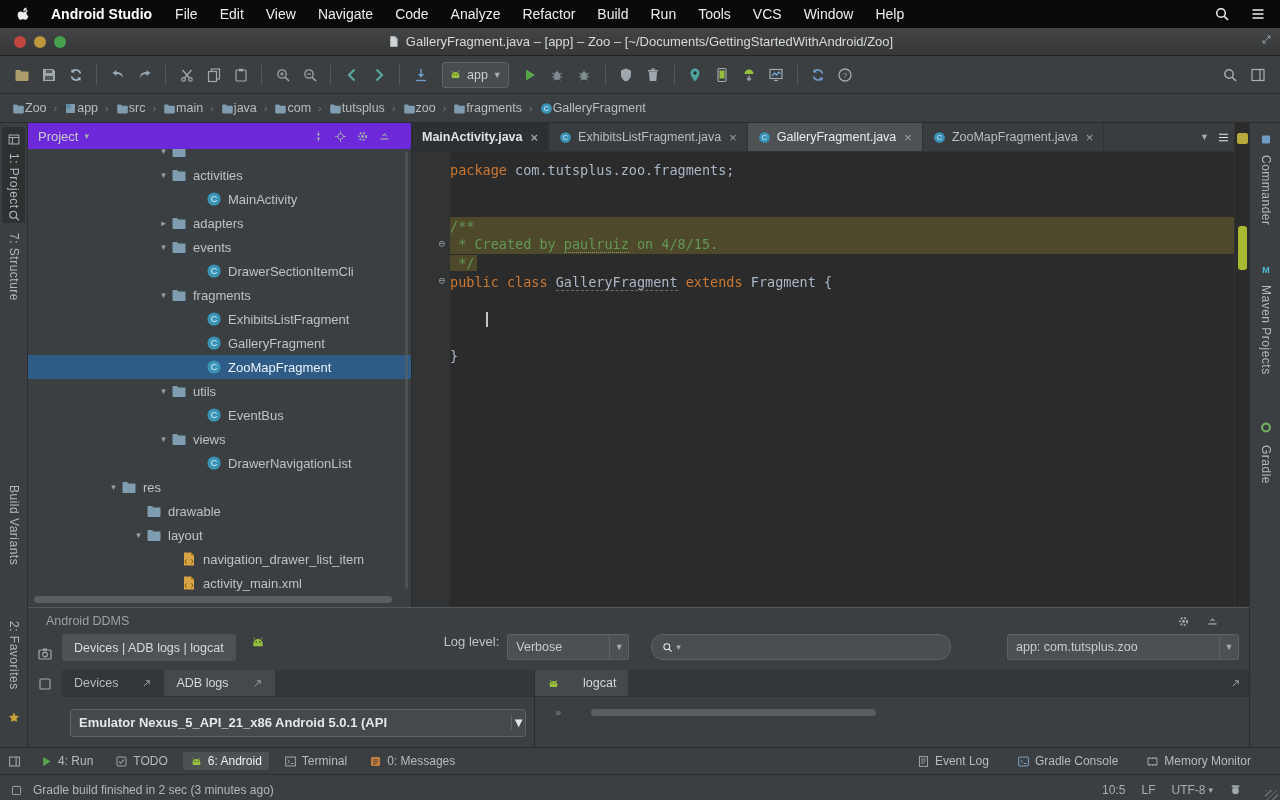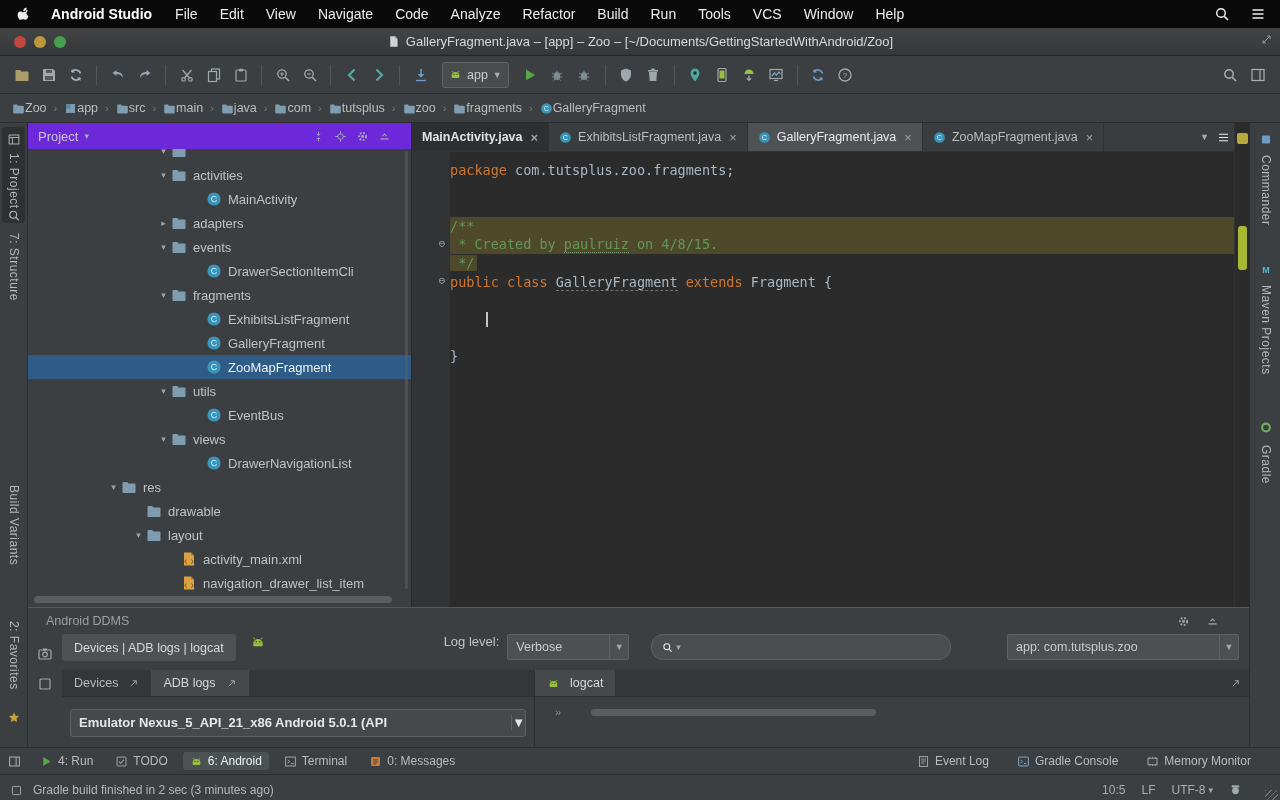--- a/index.html
+++ b/index.html
@@ -103,21 +103,21 @@
   .loglabel{font-size:13px;color:#bfc3c5;margin-left:178px;margin-right:8px}
   .combo{height:24px;background:#4c5052;border:1px solid #5e6163;border-radius:2px;display:flex;align-items:center;font-size:12.5px;color:#c8ccce}
   .combo .cv{padding:0 8px;flex:1;white-space:nowrap;overflow:hidden;text-overflow:ellipsis}
   .combo .ca{width:18px;align-self:stretch;border-left:1px solid #5e6163;display:flex;align-items:center;justify-content:center;color:#a4a8aa;font-size:9px}
   .searchfield{height:24px;width:278px;background:#4a4e50;border:1px solid #5e6163;border-radius:12px;display:flex;align-items:center;padding:0 10px;gap:3px;margin-left:22px}
   .dpanes{flex:1;display:flex}
   .dleft{width:472px;flex:none;display:flex;flex-direction:column}
   .dsplit{width:1px;background:#2a2c2e}
   .dright{flex:1;display:flex;flex-direction:column}
   .dtabstrip{height:26px;background:#34373a;display:flex;align-items:stretch;flex:none;border-bottom:1px solid #2e3133}
-  .dtab{display:flex;align-items:center;gap:10px;padding:0 12px;font-size:12.5px;color:#b6babc}
+  .dtab{display:flex;align-items:center;gap:23px;padding:0 12px;font-size:12.5px;color:#b6babc}
   .dtab.lit{background:#45494c;color:#d4d8da}
   .dcomborow{flex:1;display:flex;align-items:center;padding:0 8px}
   .devcombo{width:456px;height:26px;background:#45494b;border:1px solid #5f6264;border-radius:3px;display:flex;align-items:center;font-size:13px;font-weight:bold;color:#e4e7e9}
   .devcombo .cv{padding:0 8px;flex:1;white-space:nowrap;overflow:hidden;text-overflow:ellipsis}
   .dcontent{flex:1;display:flex;align-items:flex-start;padding-top:9px}
   .chev2{color:#8a8f92;font-size:11px;margin-left:20px}
   .hscroll2{width:285px;height:7px;background:#5a5e61;border-radius:4px;margin-left:30px;margin-top:3px}
 
   
   .toolwins{height:26px;background:#3c3f41;border-top:1px solid #2a2c2d;display:flex;align-items:center;padding:0 8px;font-size:12px;color:#b7bbbd;flex:none}
@@ -748,32 +748,32 @@
               </div>
               <div class="trow" style="padding-left: 138px;">
                 <span class="arr"></span>
                 <span class="icn ticn">
                   <svg viewBox="0 0 16 16">
                     <path d="M3 1.5h7l3 3v10H3z" fill="#d9a343"></path>
                     <path d="M10 1.5l3 3h-3z" fill="#a97c2c"></path>
                     <path d="M5.5 8.5l-1.5 2 1.5 2M10.5 8.5l1.5 2-1.5 2" stroke="#6e5313" stroke-width="1" fill="none"></path>
                   </svg>
                 </span>
-                <span>activity_main.xml</span>
+                <span>navigation_drawer_list_item</span>
               </div>
               <div class="trow" style="padding-left: 138px;">
                 <span class="arr"></span>
                 <span class="icn ticn">
                   <svg viewBox="0 0 16 16">
                     <path d="M3 1.5h7l3 3v10H3z" fill="#d9a343"></path>
                     <path d="M10 1.5l3 3h-3z" fill="#a97c2c"></path>
                     <path d="M5.5 8.5l-1.5 2 1.5 2M10.5 8.5l1.5 2-1.5 2" stroke="#6e5313" stroke-width="1" fill="none"></path>
                   </svg>
                 </span>
-                <span>navigation_drawer_list_item</span>
+                <span>activity_main.xml</span>
               </div>
             </div>
           <div class="pvscroll"></div>
           <div class="phscroll"></div>
         </div>
 
         <div class="editor">
           <div class="tabbar" id="tabbar">
               <span class="etab dark">
                 <span>MainActivity.java</span>

